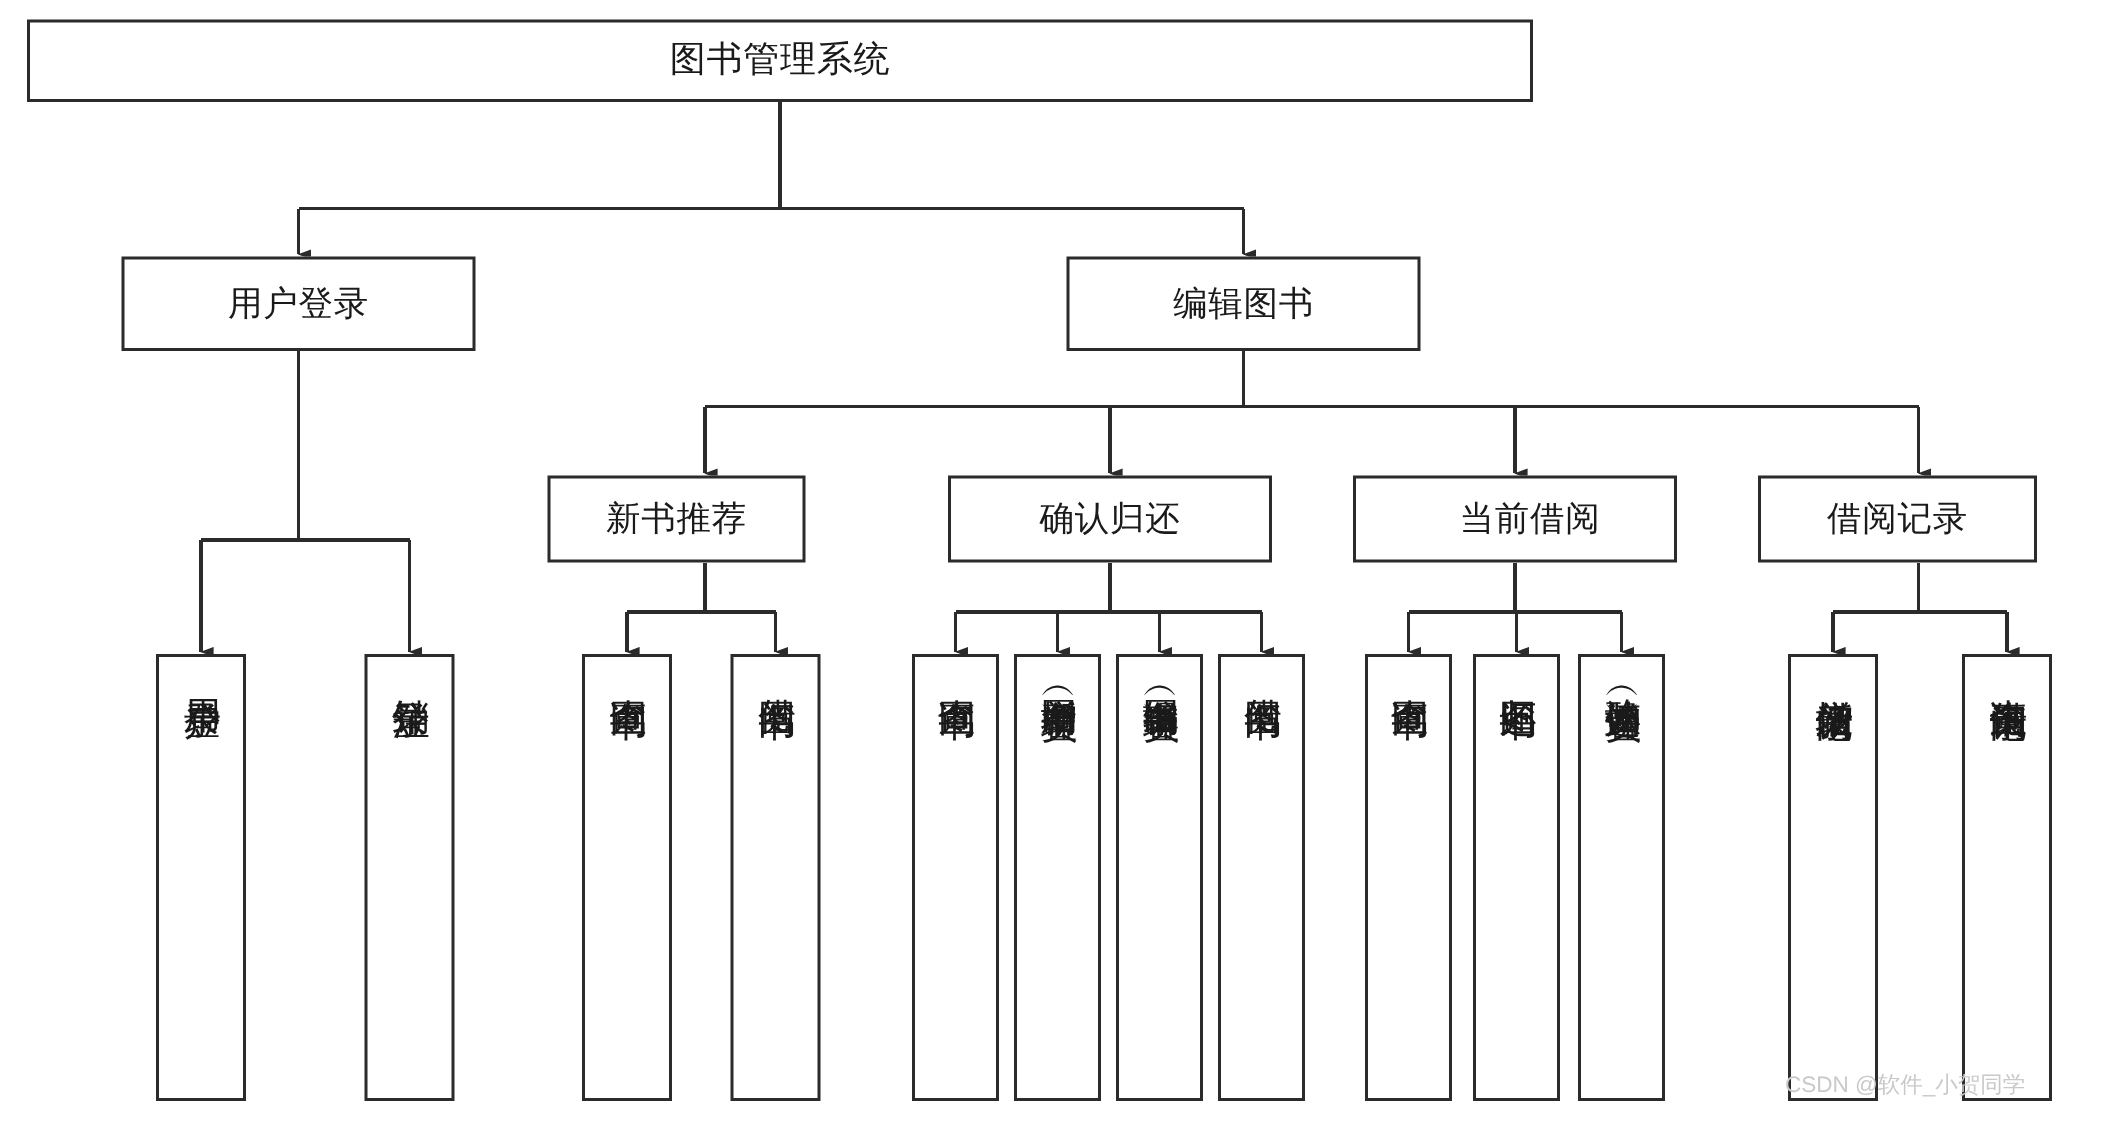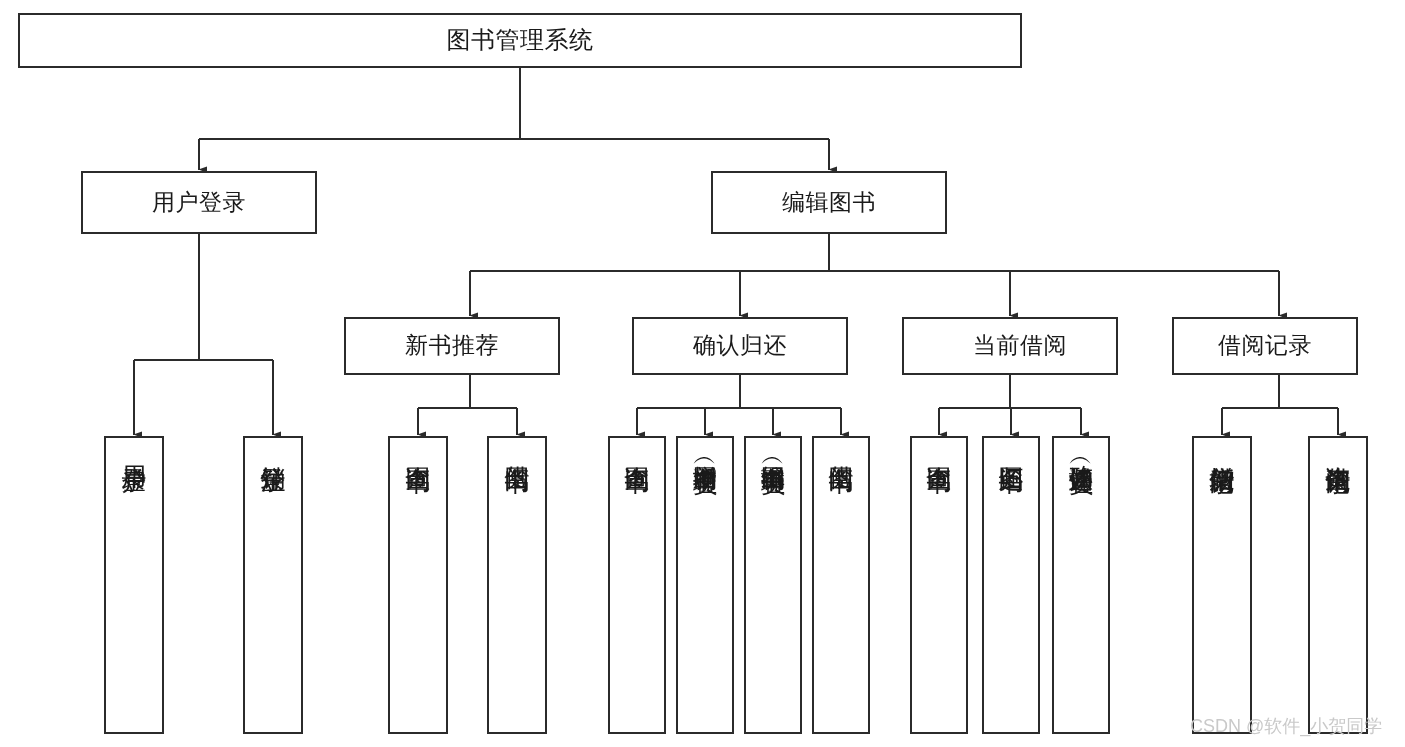--- a/index.html
+++ b/index.html
@@ -61,21 +61,21 @@
     text-orientation: upright;
     font-size: 25px;
     line-height: 1.0;
     letter-spacing: 1px;
     white-space: nowrap;
   }
   .watermark {
     position: absolute;
     left: 1190px;
     top: 714px;
-    font-size: 18px;
+    font-size: 15px;
     color: #c9c9c9;
     white-space: nowrap;
     z-index: 5;
     font-family: "Liberation Sans", "DejaVu Sans", sans-serif;
   }
 </style>
 </head>
 <body>
 
 <div id="canvas">
@@ -122,21 +122,21 @@
   <div id="nodes">
       <div class="node h root" style="left: 18px; top: 13px; width: 1004px; height: 55px;">
         <span class="node-label">图书管理系统</span>
       </div>
       <div class="node h" style="left: 81px; top: 171px; width: 236px; height: 63px;">
         <span class="node-label">用户登录</span>
       </div>
       <div class="node h" style="left: 711px; top: 171px; width: 236px; height: 63px;">
         <span class="node-label">编辑图书</span>
       </div>
-      <div class="node h" style="left: 344px; top: 317px; width: 216px; height: 58px;">
+      <div class="node h" style="left: 365px; top: 317px; width: 172px; height: 58px;">
         <span class="node-label">新书推荐</span>
       </div>
       <div class="node h" style="left: 632px; top: 317px; width: 216px; height: 58px;">
         <span class="node-label">确认归还</span>
       </div>
       <div class="node h" style="left: 902px; top: 317px; width: 216px; height: 58px; padding-left: 20px;">
         <span class="node-label">当前借阅</span>
       </div>
       <div class="node h" style="left: 1172px; top: 317px; width: 186px; height: 58px;">
         <span class="node-label">借阅记录</span>

